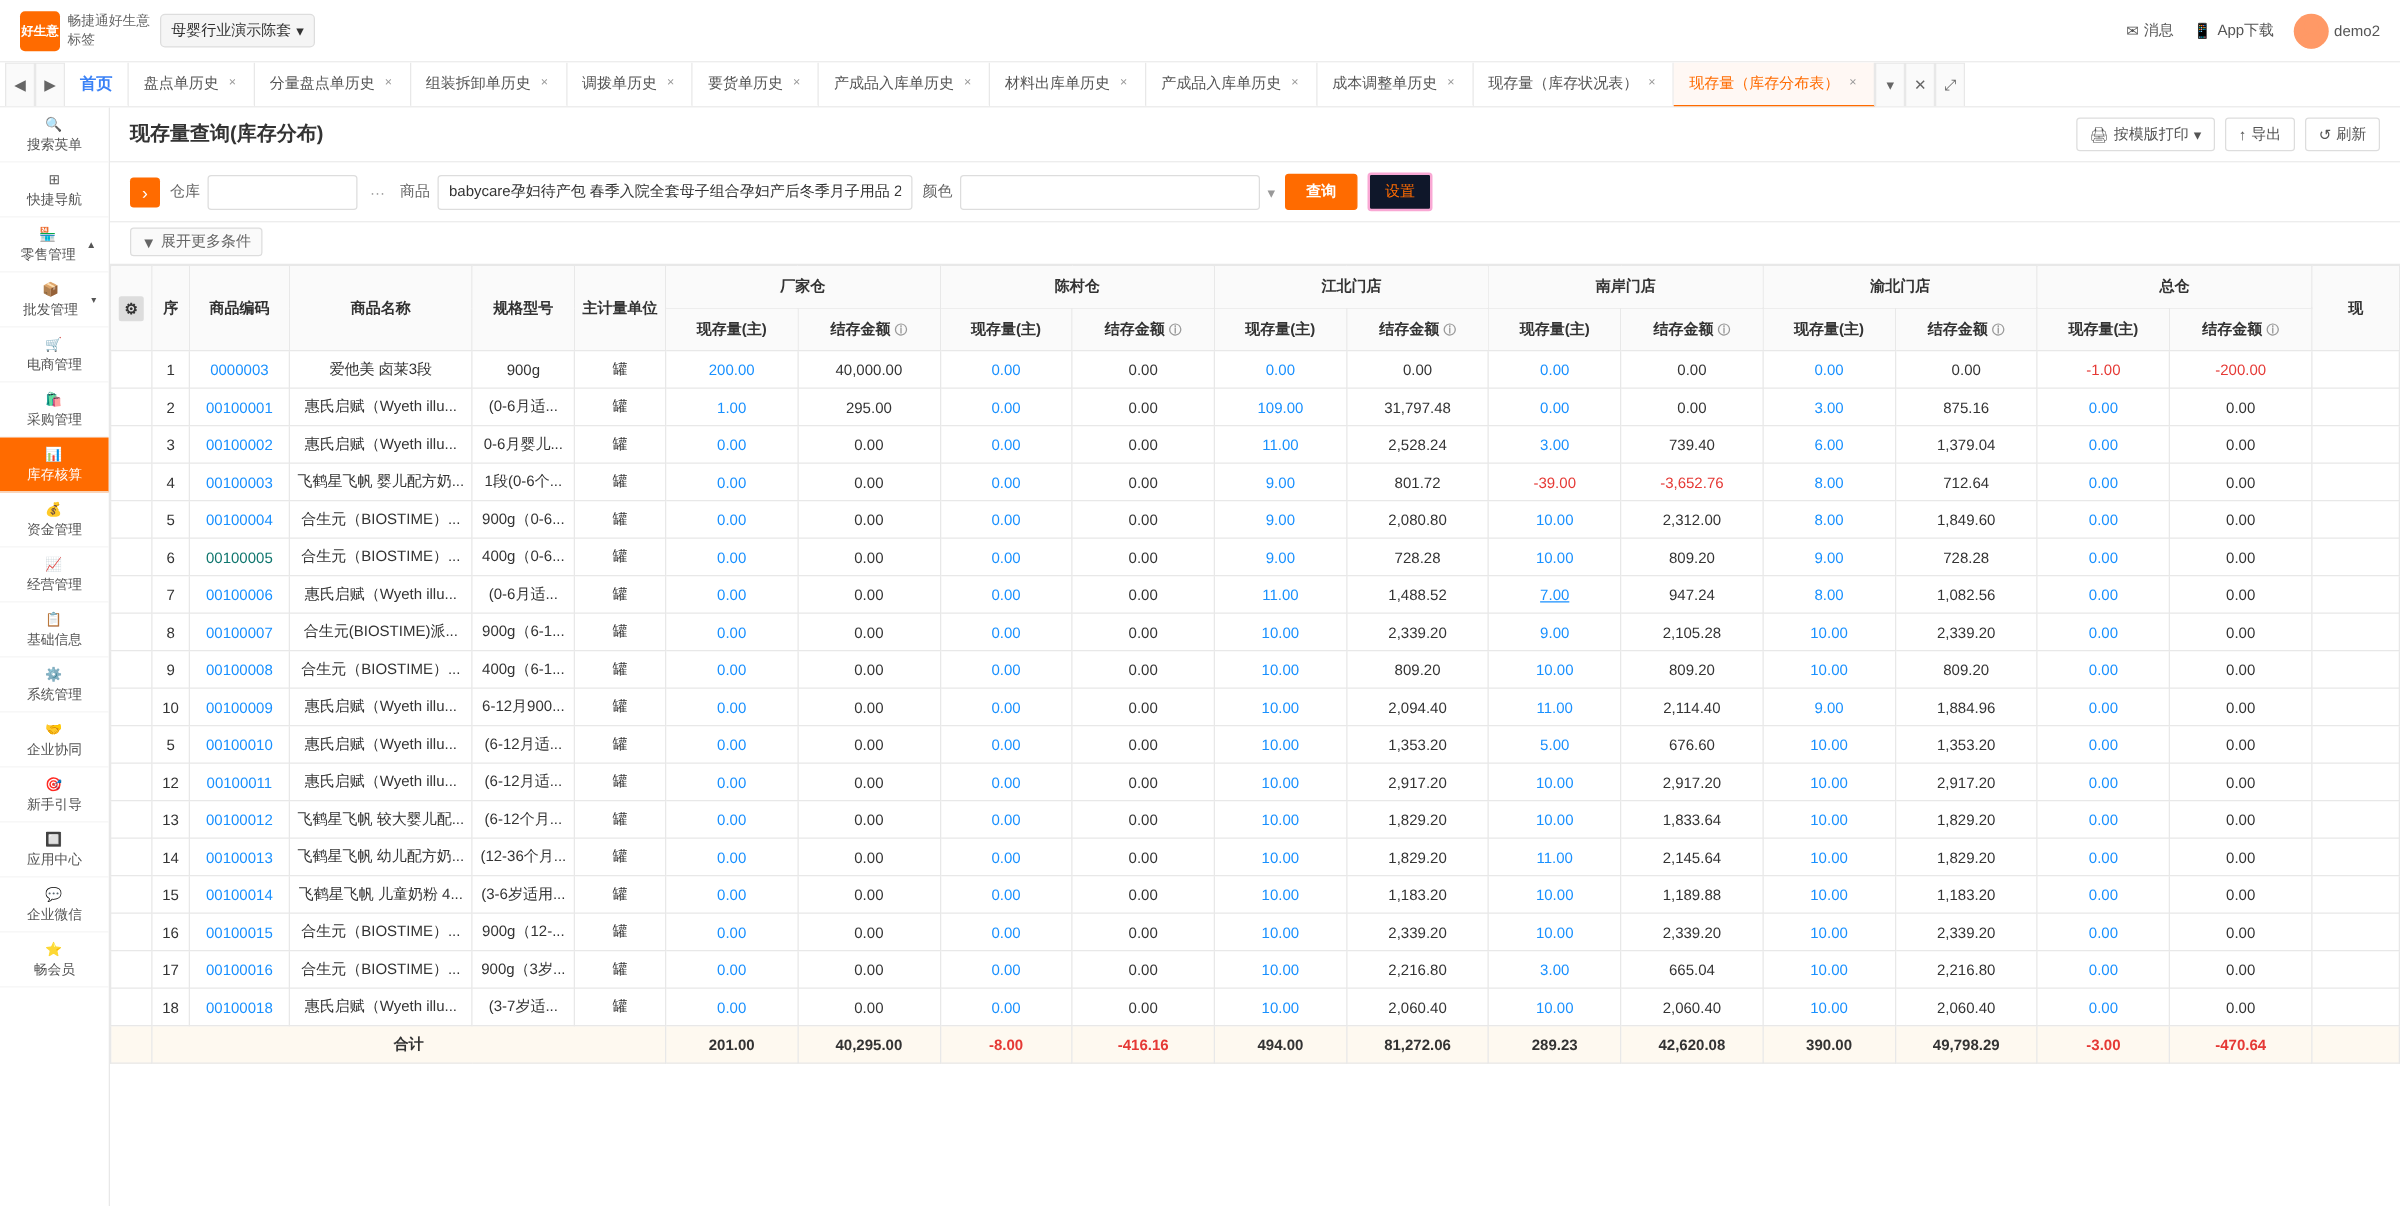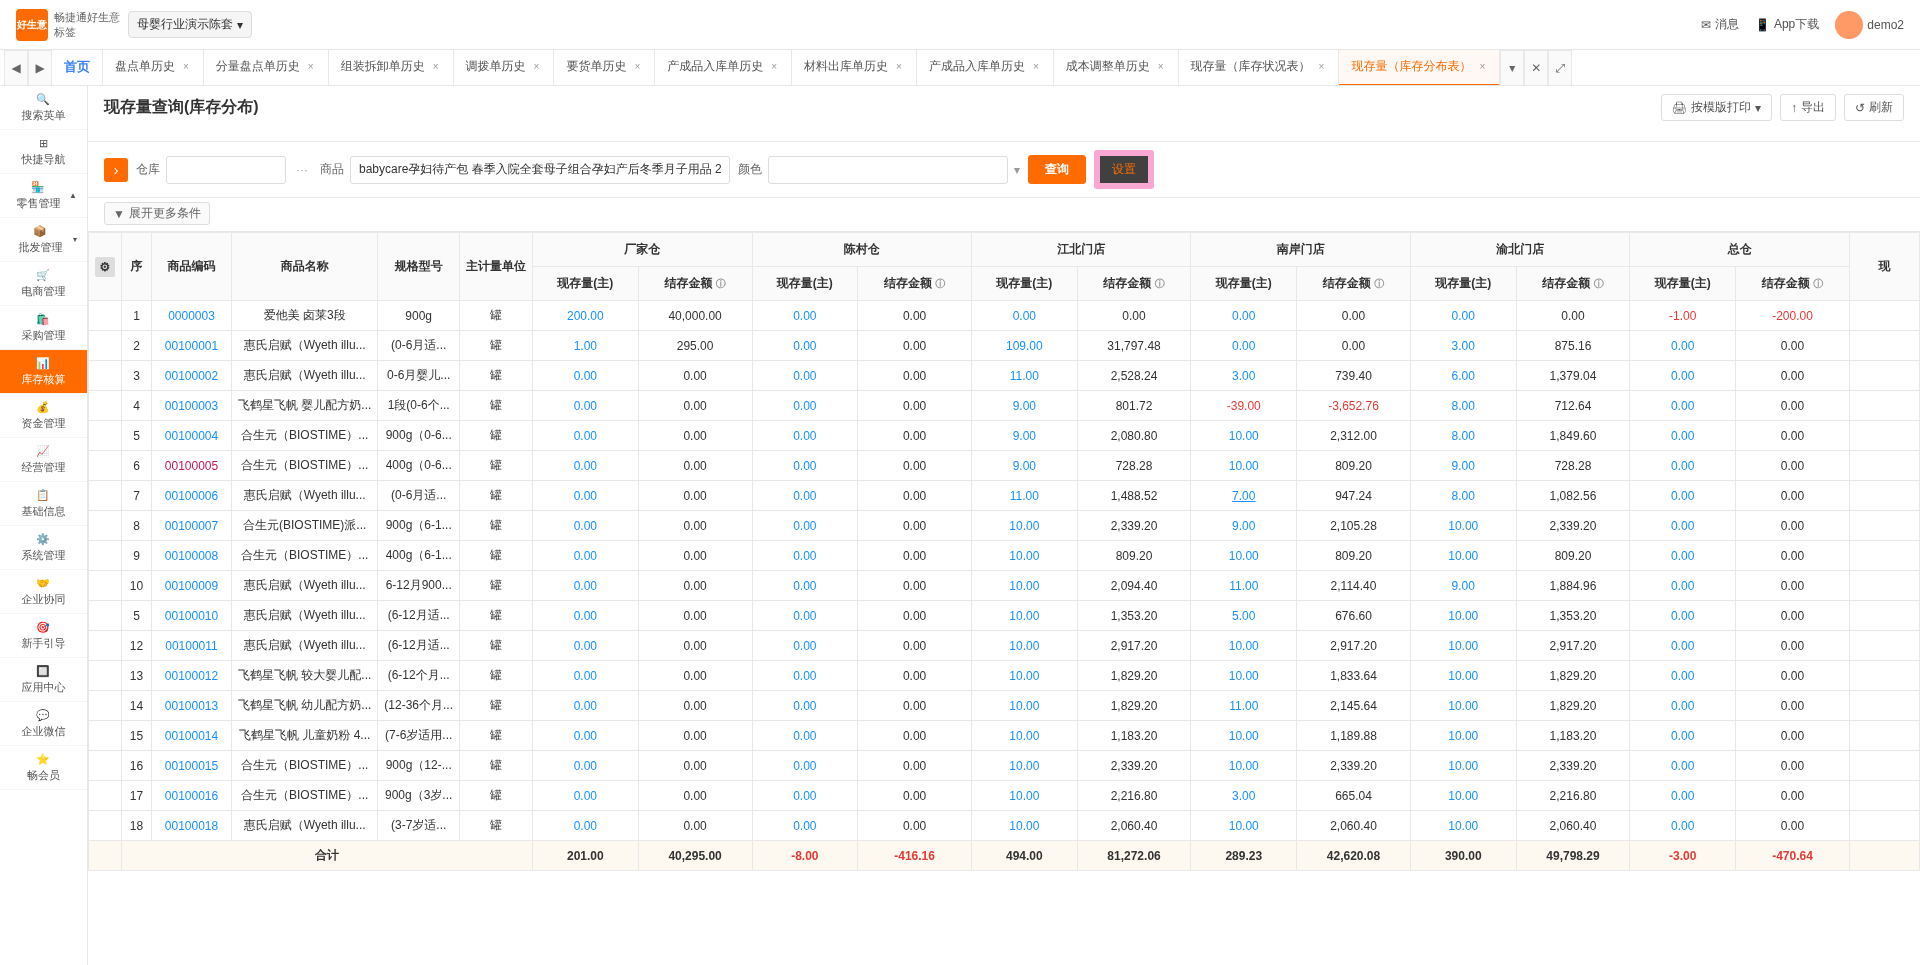--- a/index.html
+++ b/index.html
@@ -26,26 +26,26 @@
     
     .main-layout { display: flex; height: calc(965px - 50px - 36px); }
     
     
     .sidebar { width: 88px; background: #fff; border-right: 1px solid #e8e8e8; display: flex; flex-direction: column; overflow-y: auto; flex-shrink: 0; }
     
     
     .content-area { flex: 1; overflow: hidden; display: flex; flex-direction: column; background: #f5f5f5; }
     
     
-    .page-header { background: #fff; padding: 8px 16px 12px; border-bottom: 1px solid #e8e8e8; display: flex; align-items: center; justify-content: space-between; }
+    .page-header { background: #fff; padding: 8px 16px 0; border-bottom: 1px solid #e8e8e8; display: flex; align-items: center; justify-content: space-between; }
     .page-title { font-size: 16px; font-weight: bold; color: #333; padding-bottom: 8px; }
     .page-actions { display: flex; align-items: center; gap: 8px; padding-bottom: 8px; }
     .btn-action { display: flex; align-items: center; gap: 4px; padding: 4px 10px; border: 1px solid #ddd; border-radius: 3px; background: #fff; cursor: pointer; font-size: 12px; color: #555; }
     .btn-primary { background: #ff6b00; color: #fff; border: 1px solid #ff6b00; border-radius: 3px; padding: 5px 16px; cursor: pointer; font-size: 12px; font-weight: bold; }
-    .btn-setting { background: #404040; color: #ff6b00; border: 6px solid #f9a8d4; border-radius: 3px; padding: 5px 12px; cursor: pointer; font-size: 12px; }
+    .btn-setting { background: #0f172a; color: #ff6b00; border: 2px solid #f9a8d4; border-radius: 3px; padding: 5px 12px; cursor: pointer; font-size: 12px; }
     
     
     .search-bar { background: #fff; padding: 8px 16px; border-bottom: 1px solid #e8e8e8; display: flex; align-items: center; gap: 8px; flex-wrap: wrap; }
     .search-field { display: flex; align-items: center; gap: 6px; }
     .search-label { color: #666; font-size: 12px; white-space: nowrap; }
     .search-input { height: 28px; border: 1px solid #ddd; border-radius: 3px; padding: 0 8px; font-size: 12px; color: #333; min-width: 80px; }
     .search-input-long { min-width: 320px; }
     .search-input-color { min-width: 200px; }
     .search-dots { color: #999; cursor: pointer; padding: 0 4px; }
     .expand-btn { display: flex; align-items: center; gap: 4px; color: #666; cursor: pointer; font-size: 12px; padding: 2px 8px; border: 1px solid #ddd; border-radius: 3px; background: #fafafa; }
@@ -425,21 +425,21 @@
               <td>2,312.00</td>
               <td style="color: rgb(24, 144, 255);">8.00</td>
               <td>1,849.60</td>
               <td style="color: rgb(24, 144, 255);">0.00</td>
               <td>0.00</td>
               <td></td>
             </tr>
             <tr>
               <td></td>
               <td>6</td>
-              <td style="color: #be185d;">00100005</td>
+              <td style="color: #0f766e;">00100005</td>
               <td>合生元（BIOSTIME）...</td>
               <td>400g（0-6...</td>
               <td>罐</td>
               <td style="color: rgb(24, 144, 255);">0.00</td>
               <td>0.00</td>
               <td style="color: rgb(24, 144, 255);">0.00</td>
               <td>0.00</td>
               <td style="color: rgb(24, 144, 255);">9.00</td>
               <td>728.28</td>
               <td style="color: rgb(24, 144, 255);">10.00</td>
@@ -616,21 +616,21 @@
               <td>1,829.20</td>
               <td style="color: rgb(24, 144, 255);">0.00</td>
               <td>0.00</td>
               <td></td>
             </tr>
             <tr>
               <td></td>
               <td>15</td>
               <td style="color: rgb(24, 144, 255);">00100014</td>
               <td>飞鹤星飞帆 儿童奶粉 4...</td>
-              <td>(7-6岁适用...</td>
+              <td>(3-6岁适用...</td>
               <td>罐</td>
               <td style="color: rgb(24, 144, 255);">0.00</td>
               <td>0.00</td>
               <td style="color: rgb(24, 144, 255);">0.00</td>
               <td>0.00</td>
               <td style="color: rgb(24, 144, 255);">10.00</td>
               <td>1,183.20</td>
               <td style="color: rgb(24, 144, 255);">10.00</td>
               <td>1,189.88</td>
               <td style="color: rgb(24, 144, 255);">10.00</td>

